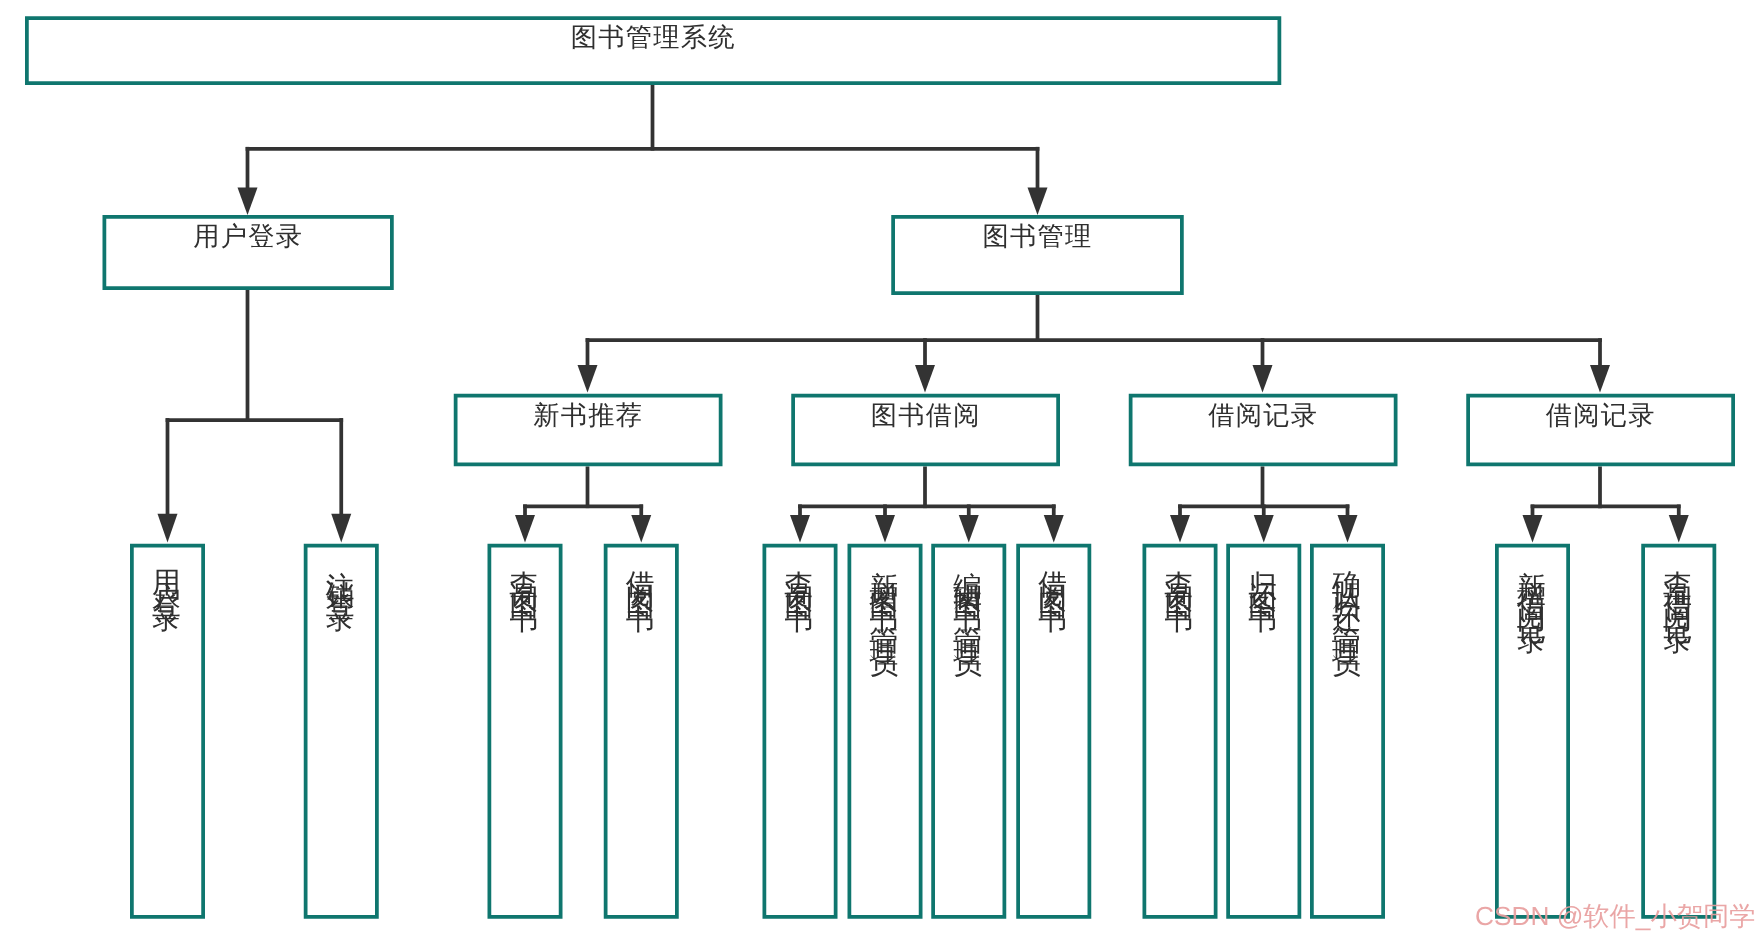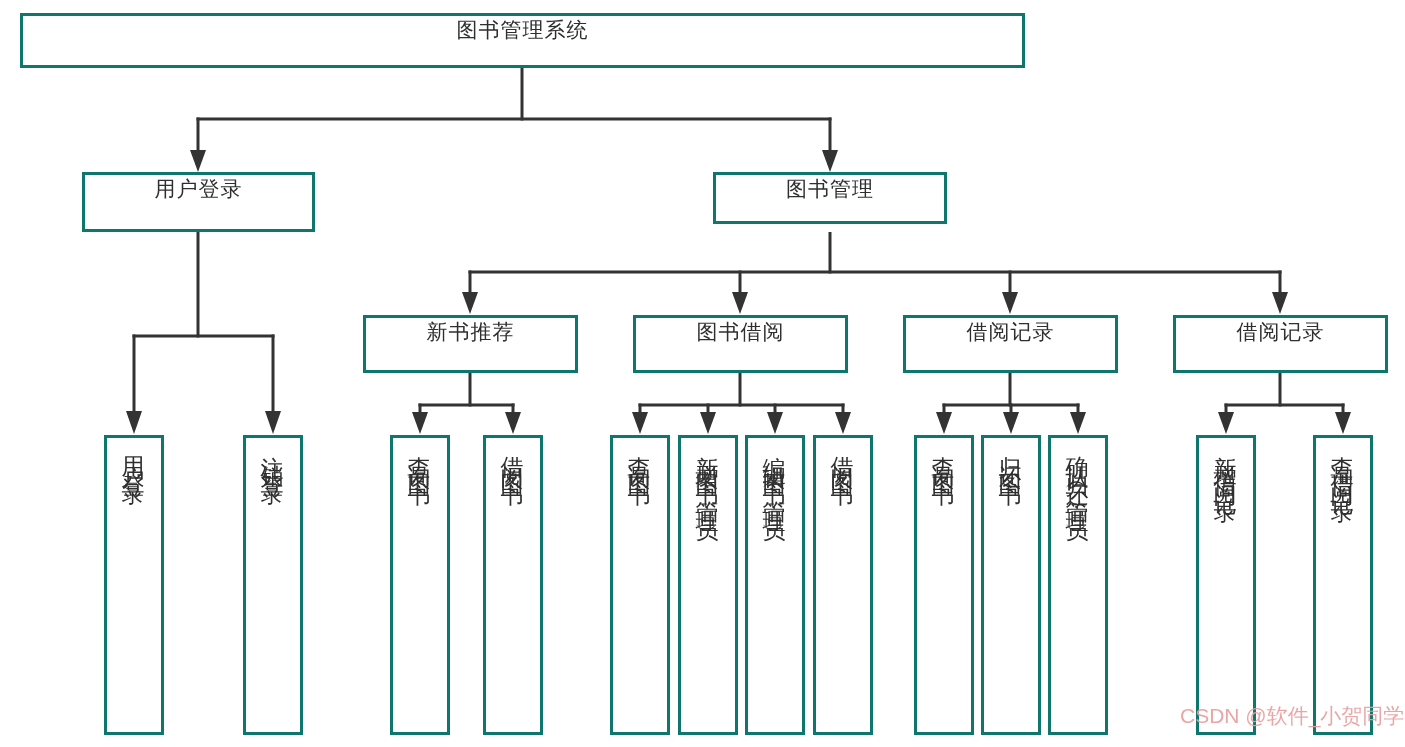--- a/index.html
+++ b/index.html
@@ -39,21 +39,21 @@
   }
 
   .hlabel {
     font-size: 21px;
     letter-spacing: 1px;
     white-space: nowrap;
   }
 
   .root  { left: 20px;  top: 13px;  width: 1005px; height: 55px; }
   .l2a   { left: 82px;  top: 172px; width: 233px;  height: 60px; }
-  .l2b   { left: 713px; top: 172px; width: 234px;  height: 52px; font-family: Liberation Mono, monospace; }
+  .l2b   { left: 713px; top: 172px; width: 234px;  height: 64px; font-family: Liberation Mono, monospace; }
 
   .l3    { top: 315px; height: 58px; width: 215px; }
   .l3a   { left: 363px;  }
   .l3b   { left: 633px;  }
   .l3c   { left: 903px;  }
   .l3d   { left: 1173px; }
 
   .leaf  { top: 435px; height: 300px; width: 60px; }
   .vlabel {
     writing-mode: vertical-rl;
@@ -74,21 +74,21 @@
   .lf8  { left: 813px;  }
   .lf9  { left: 914px;  }
   .lf10 { left: 981px;  }
   .lf11 { left: 1048px; }
   .lf12 { left: 1196px; }
   .lf13 { left: 1313px; }
 
   .watermark {
     position: absolute;
     left: 1180px;
-    top: 702px;
+    top: 719px;
     font-size: 21px;
     color: rgba(232, 158, 158, 0.92);
     white-space: nowrap;
     z-index: 10;
   }
 </style>
 </head>
 <body>
 
 <div class="stage">

